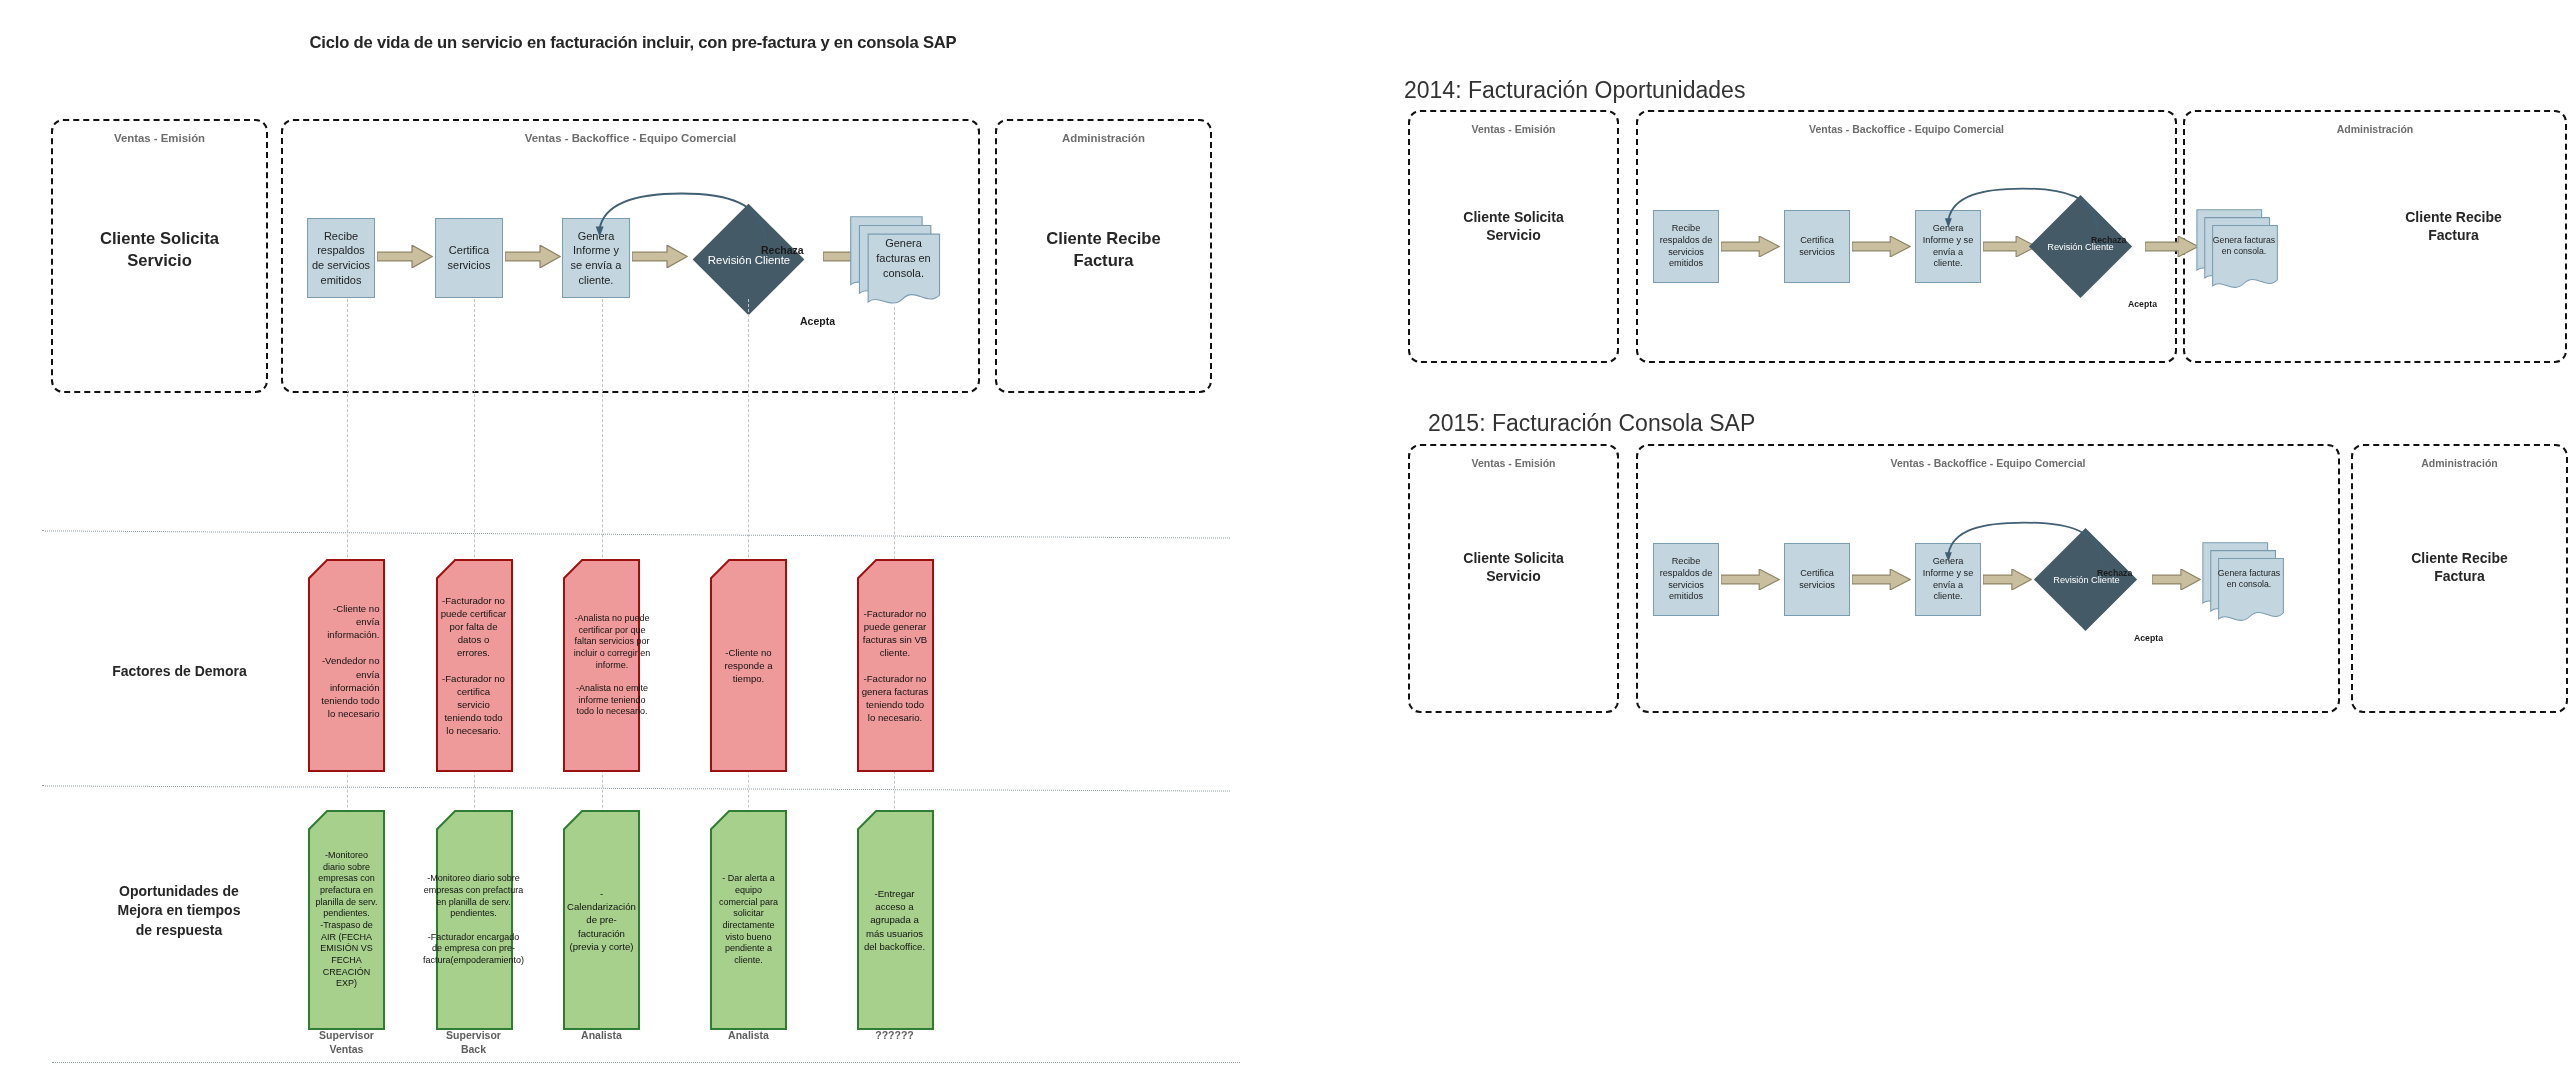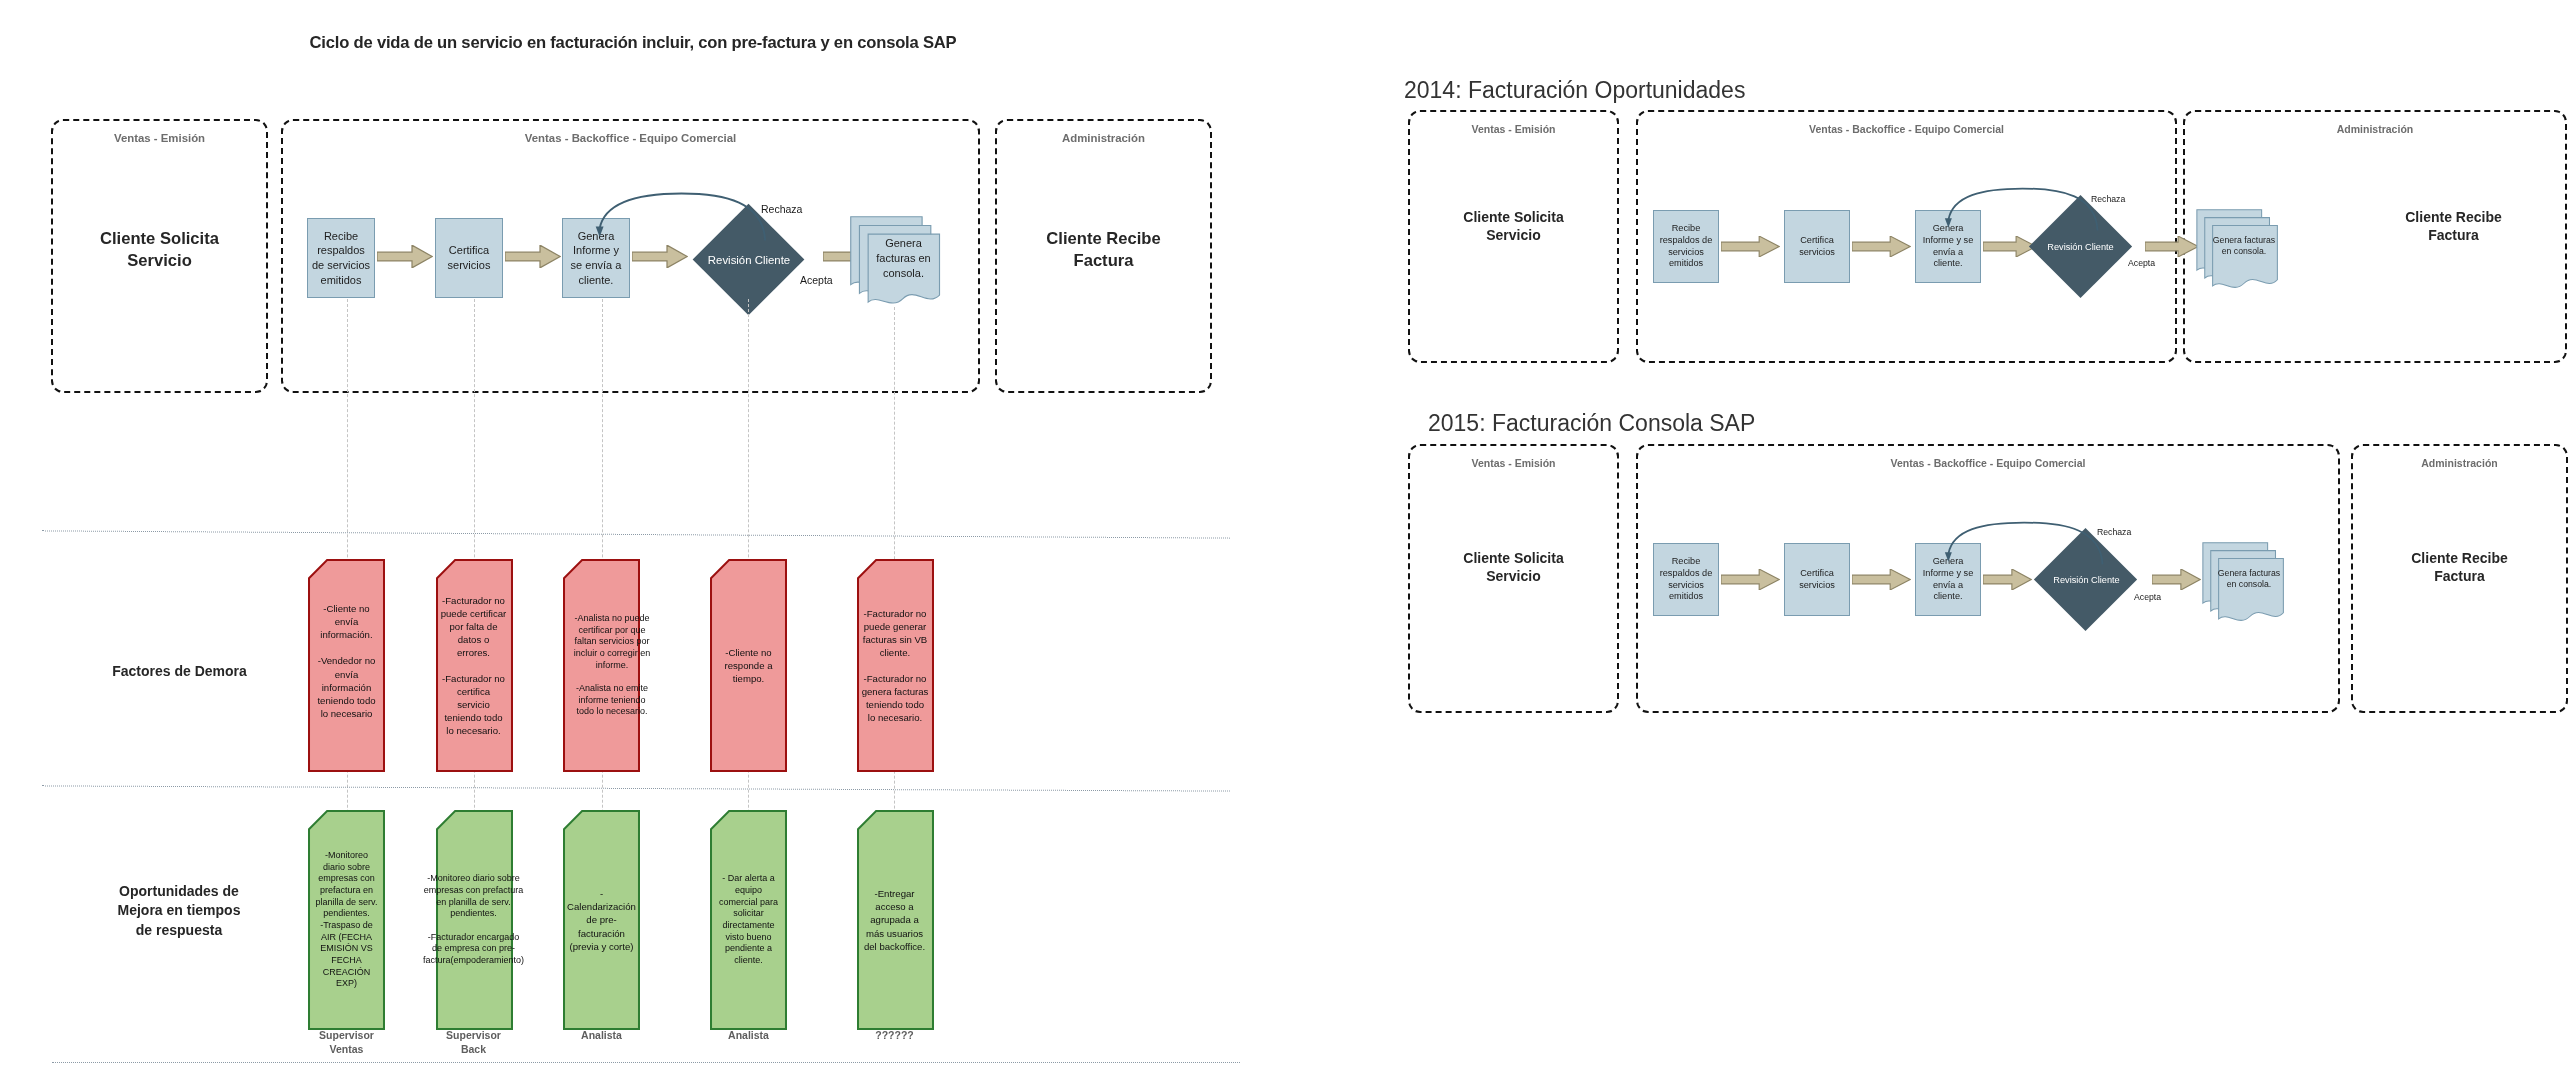--- a/index.html
+++ b/index.html
@@ -82,21 +82,21 @@
   .doc-label.s{font-size:8.7px;line-height:1.3;}
 
   
   .barrow svg{display:block;}
 
   
   .arc svg{display:block;overflow:visible;}
 
   
   .edge-label{
-    position:absolute;font-size:10.5px;font-weight:normal;color:#1a1a1a;white-space:nowrap;
+    position:absolute;font-size:10.5px;font-weight:bold;color:#1a1a1a;white-space:nowrap;margin-top:41px;
   }
   .edge-label.s{font-size:8.7px;}
 
   
   .row-label{
     position:absolute;text-align:center;
     font-size:14px;font-weight:bold;color:#262626;line-height:1.38;
   }
 
   
@@ -203,21 +203,21 @@
 <div class="row-label" style="left:79px;top:662px;width:201px;white-space:pre-line;">Factores de Demora</div>
 <div class="row-label" style="left:70px;top:882px;width:218px;white-space:pre-line;">Oportunidades de
 Mejora en tiempos
 de respuesta</div>
 
 <div class="banner" style="left:308px;top:559px;">
   <svg width="77" height="213" viewBox="0 0 88 244">
     <polygon points="22,1 87,1 87,243 1,243 1,22" fill="#ef9a9a" stroke="#9c1010" stroke-width="2.4"></polygon>
   </svg>
 </div>
-<div class="banner-text" style="left:310px;top:559px;width:73px;height:204px;">-Cliente no envía información.
+<div class="banner-text" style="left:310px;top:559px;width:73px;height:204px;text-align:right;">-Cliente no envía información.
 
 -Vendedor no envía información teniendo todo lo necesario</div>
 
 <div class="banner" style="left:436px;top:559px;">
   <svg width="77" height="213" viewBox="0 0 88 244">
     <polygon points="22,1 87,1 87,243 1,243 1,22" fill="#ef9a9a" stroke="#9c1010" stroke-width="2.4"></polygon>
   </svg>
 </div>
 <div class="banner-text" style="left:437px;top:559px;width:73px;height:213px;">-Facturador no puede certificar por falta de datos o errores.
 

